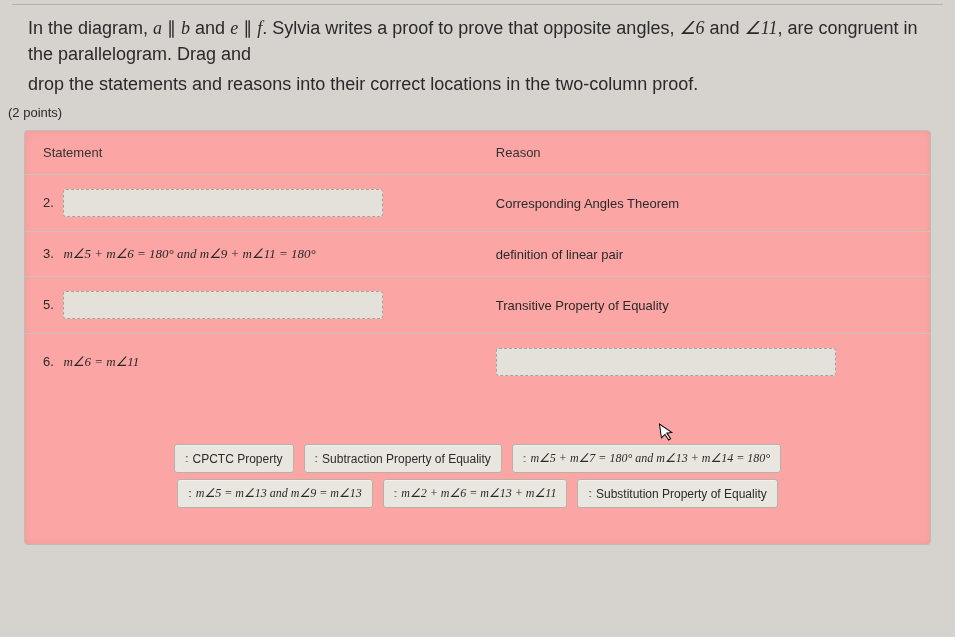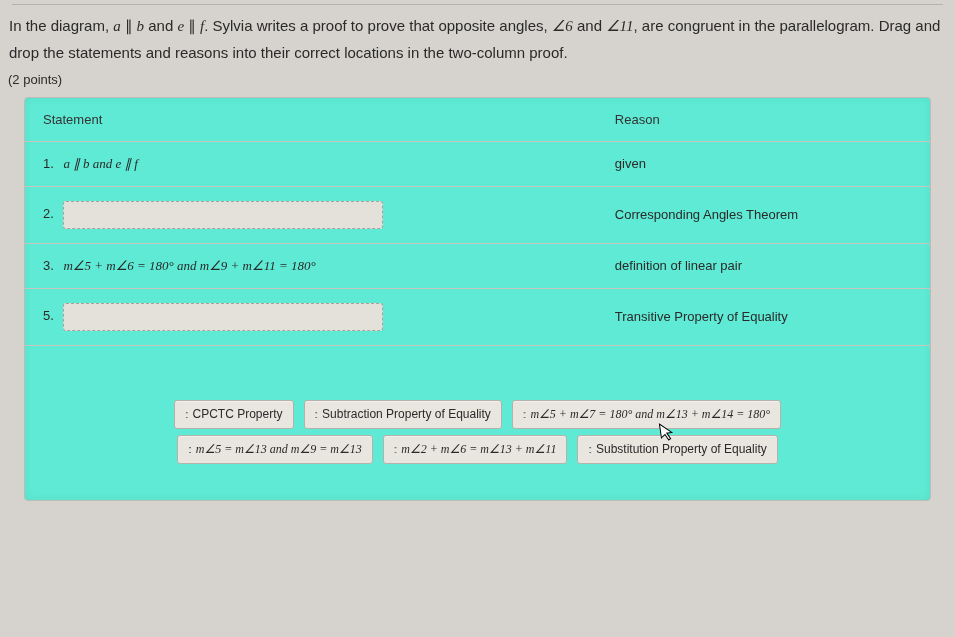--- a/index.html
+++ b/index.html
@@ -7,27 +7,27 @@
     font-family: Arial, Helvetica, sans-serif;
     background: #d6d3ce;
     width: 955px;
     height: 637px;
     overflow: hidden;
     color: #2a2a2a;
     font-size: 13px;
     position: relative;
   }
   .top-border { border-top: 1px solid #b5b2ac; margin: 4px 12px 0; }
-  .intro { padding: 10px 9px 4px; line-height: 1.45; font-size: 15px; }
+  .intro { padding: 10px 28px 4px; line-height: 1.45; font-size: 18px; }
   .intro .line2 { margin-top: 4px; }
   .points { padding: 4px 8px 10px; }
   .panel {
     margin: 0 24px;
     border: 1px solid #bfbcb5;
-    background: #5eead4;
+    background: #fca5a5;
     border-radius: 4px;
     box-shadow: inset 0 0 8px rgba(0,0,0,0.06);
   }
   table.proof {
     width: 100%;
     border-collapse: collapse;
   }
   table.proof th, table.proof td {
     border-bottom: 1px solid #c8c5bd;
     padding: 14px 18px;
@@ -99,45 +99,47 @@
 
 <div class="panel">
   <table class="proof">
     <tbody>
         <tr>
       <th>Statement</th>
       <th>Reason</th>
     </tr>
     <tr>
       <td>
-        <span class="rownum">1.</span>
-        <span class="math">a ∥ b and e ∥ f</span>
-      </td>
-      <td>given</td>
-    </tr>
-    <tr>
-      <td>
         <span class="rownum">2.</span>
         <span class="dropzone sm"></span>
       </td>
       <td>Corresponding Angles Theorem</td>
     </tr>
     <tr>
       <td>
         <span class="rownum">3.</span>
         <span class="math">m∠5 + m∠6 = 180° and m∠9 + m∠11 = 180°</span>
       </td>
       <td>definition of linear pair</td>
     </tr>
     <tr>
       <td>
         <span class="rownum">5.</span>
         <span class="dropzone sm"></span>
       </td>
       <td>Transitive Property of Equality</td>
+    </tr>
+    <tr style="border-bottom:none;">
+      <td style="border-bottom:none;">
+        <span class="rownum">6.</span>
+        <span class="math">m∠6 = m∠11</span>
+      </td>
+      <td style="border-bottom:none;">
+        <span class="dropzone" style="min-width:340px;"></span>
+      </td>
     </tr>
     <tr class="spacer-row">
       <td colspan="2" style="border-bottom:none;">
         <div class="answer-bank">
           <div class="tile-row">
             <div class="tile">
               <span class="grip">::</span>
               <span>CPCTC Property</span>
             </div>
             <div class="tile">

